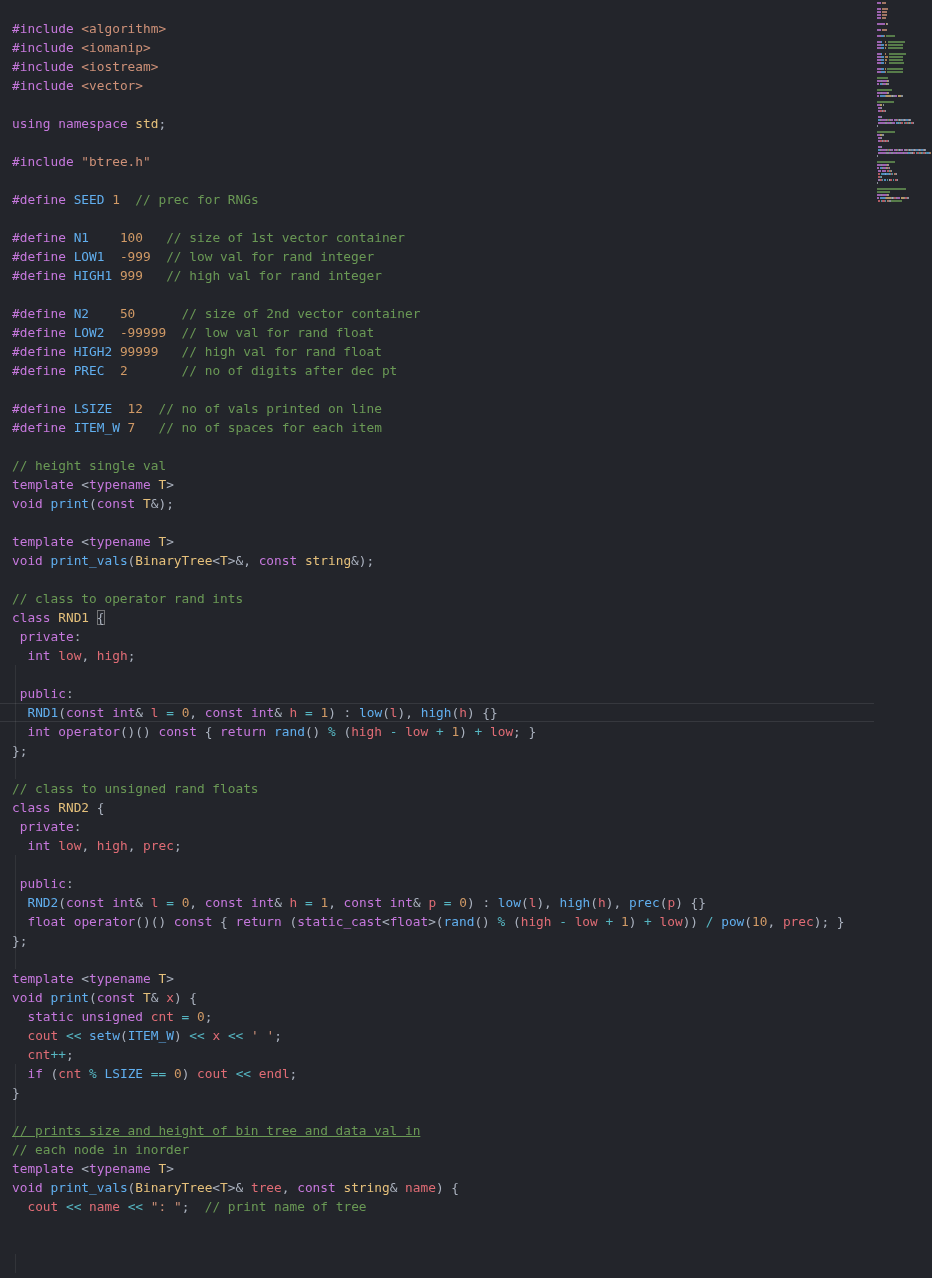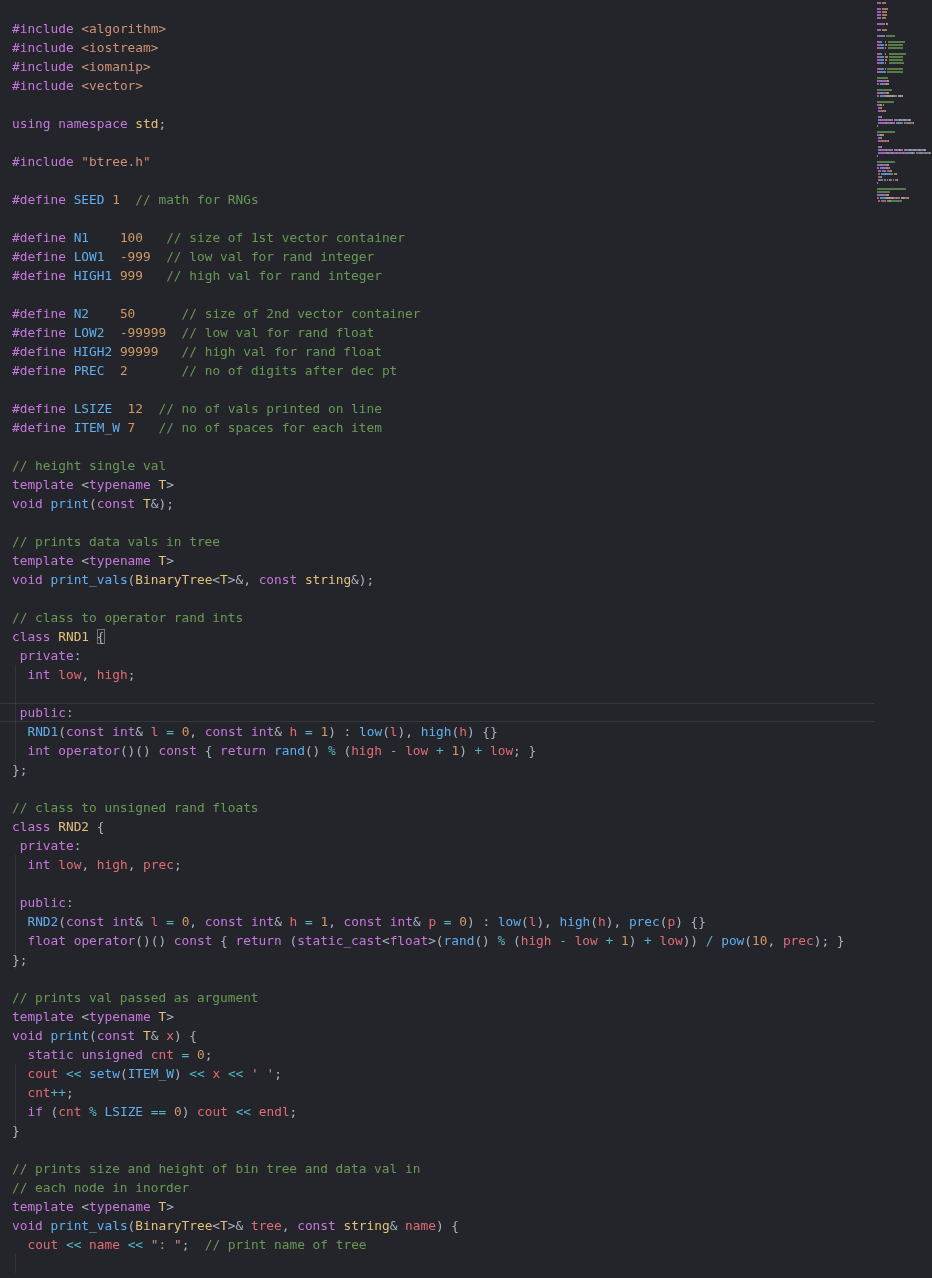--- a/index.html
+++ b/index.html
@@ -26,47 +26,46 @@
   <div id="current-line" style="top: 703px; border-top: 1px solid rgba(255, 255, 255, 0.09); border-bottom: 1px solid rgba(255, 255, 255, 0.09);"></div>
   <div id="guides">
       <div class="indent-guide" style="left: 15px; top: 665px; height: 114px; background: rgba(255, 255, 255, 0.07);"></div>
       <div class="indent-guide" style="left: 15px; top: 855px; height: 114px; background: rgba(255, 255, 255, 0.07);"></div>
       <div class="indent-guide" style="left: 15px; top: 1064px; height: 76px; background: rgba(255, 255, 255, 0.07);"></div>
       <div class="indent-guide" style="left: 15px; top: 1254px; height: 19px; background: rgba(255, 255, 255, 0.07);"></div>
     </div>
   <div id="code">
       <div class="line"></div>
       <div class="line"><span style="color: rgb(198, 120, 221);">#include</span><span style="color: rgb(171, 178, 191);"> </span><span style="color: rgb(206, 145, 120);">&lt;algorithm&gt;</span></div>
+      <div class="line"><span style="color: rgb(198, 120, 221);">#include</span><span style="color: rgb(171, 178, 191);"> </span><span style="color: rgb(206, 145, 120);">&lt;iomanip&gt;</span></div>
       <div class="line"><span style="color: rgb(198, 120, 221);">#include</span><span style="color: rgb(171, 178, 191);"> </span><span style="color: rgb(206, 145, 120);">&lt;iostream&gt;</span></div>
-      <div class="line"><span style="color: rgb(198, 120, 221);">#include</span><span style="color: rgb(171, 178, 191);"> </span><span style="color: rgb(206, 145, 120);">&lt;iomanip&gt;</span></div>
       <div class="line"><span style="color: rgb(198, 120, 221);">#include</span><span style="color: rgb(171, 178, 191);"> </span><span style="color: rgb(206, 145, 120);">&lt;vector&gt;</span></div>
       <div class="line"></div>
       <div class="line"><span style="color: rgb(198, 120, 221);">using</span><span style="color: rgb(171, 178, 191);"> </span><span style="color: rgb(198, 120, 221);">namespace</span><span style="color: rgb(171, 178, 191);"> </span><span style="color: rgb(229, 192, 123);">std</span><span style="color: rgb(171, 178, 191);">;</span></div>
       <div class="line"></div>
       <div class="line"><span style="color: rgb(198, 120, 221);">#include</span><span style="color: rgb(171, 178, 191);"> </span><span style="color: rgb(206, 145, 120);">"btree.h"</span></div>
       <div class="line"></div>
-      <div class="line"><span style="color: rgb(198, 120, 221);">#define</span><span style="color: rgb(171, 178, 191);"> </span><span style="color: rgb(97, 175, 239);">SEED</span><span style="color: rgb(171, 178, 191);"> </span><span style="color: rgb(209, 154, 102);">1</span><span style="color: rgb(171, 178, 191);">  </span><span style="color: rgb(106, 153, 85);">// math for RNGs</span></div>
+      <div class="line"><span style="color: rgb(198, 120, 221);">#define</span><span style="color: rgb(171, 178, 191);"> </span><span style="color: rgb(97, 175, 239);">SEED</span><span style="color: rgb(171, 178, 191);"> </span><span style="color: rgb(209, 154, 102);">1</span><span style="color: rgb(171, 178, 191);">  </span><span style="color: rgb(106, 153, 85);">// prec for RNGs</span></div>
       <div class="line"></div>
       <div class="line"><span style="color: rgb(198, 120, 221);">#define</span><span style="color: rgb(171, 178, 191);"> </span><span style="color: rgb(97, 175, 239);">N1</span><span style="color: rgb(171, 178, 191);">    </span><span style="color: rgb(209, 154, 102);">100</span><span style="color: rgb(171, 178, 191);">   </span><span style="color: rgb(106, 153, 85);">// size of 1st vector container</span></div>
       <div class="line"><span style="color: rgb(198, 120, 221);">#define</span><span style="color: rgb(171, 178, 191);"> </span><span style="color: rgb(97, 175, 239);">LOW1</span><span style="color: rgb(171, 178, 191);">  </span><span style="color: rgb(209, 154, 102);">-999</span><span style="color: rgb(171, 178, 191);">  </span><span style="color: rgb(106, 153, 85);">// low val for rand integer</span></div>
       <div class="line"><span style="color: rgb(198, 120, 221);">#define</span><span style="color: rgb(171, 178, 191);"> </span><span style="color: rgb(97, 175, 239);">HIGH1</span><span style="color: rgb(171, 178, 191);"> </span><span style="color: rgb(209, 154, 102);">999</span><span style="color: rgb(171, 178, 191);">   </span><span style="color: rgb(106, 153, 85);">// high val for rand integer</span></div>
       <div class="line"></div>
       <div class="line"><span style="color: rgb(198, 120, 221);">#define</span><span style="color: rgb(171, 178, 191);"> </span><span style="color: rgb(97, 175, 239);">N2</span><span style="color: rgb(171, 178, 191);">    </span><span style="color: rgb(209, 154, 102);">50</span><span style="color: rgb(171, 178, 191);">      </span><span style="color: rgb(106, 153, 85);">// size of 2nd vector container</span></div>
       <div class="line"><span style="color: rgb(198, 120, 221);">#define</span><span style="color: rgb(171, 178, 191);"> </span><span style="color: rgb(97, 175, 239);">LOW2</span><span style="color: rgb(171, 178, 191);">  </span><span style="color: rgb(209, 154, 102);">-99999</span><span style="color: rgb(171, 178, 191);">  </span><span style="color: rgb(106, 153, 85);">// low val for rand float</span></div>
       <div class="line"><span style="color: rgb(198, 120, 221);">#define</span><span style="color: rgb(171, 178, 191);"> </span><span style="color: rgb(97, 175, 239);">HIGH2</span><span style="color: rgb(171, 178, 191);"> </span><span style="color: rgb(209, 154, 102);">99999</span><span style="color: rgb(171, 178, 191);">   </span><span style="color: rgb(106, 153, 85);">// high val for rand float</span></div>
       <div class="line"><span style="color: rgb(198, 120, 221);">#define</span><span style="color: rgb(171, 178, 191);"> </span><span style="color: rgb(97, 175, 239);">PREC</span><span style="color: rgb(171, 178, 191);">  </span><span style="color: rgb(209, 154, 102);">2</span><span style="color: rgb(171, 178, 191);">       </span><span style="color: rgb(106, 153, 85);">// no of digits after dec pt</span></div>
       <div class="line"></div>
       <div class="line"><span style="color: rgb(198, 120, 221);">#define</span><span style="color: rgb(171, 178, 191);"> </span><span style="color: rgb(97, 175, 239);">LSIZE</span><span style="color: rgb(171, 178, 191);">  </span><span style="color: rgb(209, 154, 102);">12</span><span style="color: rgb(171, 178, 191);">  </span><span style="color: rgb(106, 153, 85);">// no of vals printed on line</span></div>
       <div class="line"><span style="color: rgb(198, 120, 221);">#define</span><span style="color: rgb(171, 178, 191);"> </span><span style="color: rgb(97, 175, 239);">ITEM_W</span><span style="color: rgb(171, 178, 191);"> </span><span style="color: rgb(209, 154, 102);">7</span><span style="color: rgb(171, 178, 191);">   </span><span style="color: rgb(106, 153, 85);">// no of spaces for each item</span></div>
       <div class="line"></div>
       <div class="line"><span style="color: rgb(106, 153, 85);">// height single val</span></div>
       <div class="line"><span style="color: rgb(198, 120, 221);">template</span><span style="color: rgb(171, 178, 191);"> &lt;</span><span style="color: rgb(198, 120, 221);">typename</span><span style="color: rgb(171, 178, 191);"> </span><span style="color: rgb(229, 192, 123);">T</span><span style="color: rgb(171, 178, 191);">&gt;</span></div>
       <div class="line"><span style="color: rgb(198, 120, 221);">void</span><span style="color: rgb(171, 178, 191);"> </span><span style="color: rgb(97, 175, 239);">print</span><span style="color: rgb(171, 178, 191);">(</span><span style="color: rgb(198, 120, 221);">const</span><span style="color: rgb(171, 178, 191);"> </span><span style="color: rgb(229, 192, 123);">T</span><span style="color: rgb(171, 178, 191);">&amp;);</span></div>
       <div class="line"></div>
-      <div class="line"><span style="color: rgb(106, 153, 85);">// prints data vals in tree</span></div>
       <div class="line"><span style="color: rgb(198, 120, 221);">template</span><span style="color: rgb(171, 178, 191);"> &lt;</span><span style="color: rgb(198, 120, 221);">typename</span><span style="color: rgb(171, 178, 191);"> </span><span style="color: rgb(229, 192, 123);">T</span><span style="color: rgb(171, 178, 191);">&gt;</span></div>
       <div class="line"><span style="color: rgb(198, 120, 221);">void</span><span style="color: rgb(171, 178, 191);"> </span><span style="color: rgb(97, 175, 239);">print_vals</span><span style="color: rgb(171, 178, 191);">(</span><span style="color: rgb(229, 192, 123);">BinaryTree</span><span style="color: rgb(171, 178, 191);">&lt;</span><span style="color: rgb(229, 192, 123);">T</span><span style="color: rgb(171, 178, 191);">&gt;&amp;, </span><span style="color: rgb(198, 120, 221);">const</span><span style="color: rgb(171, 178, 191);"> </span><span style="color: rgb(229, 192, 123);">string</span><span style="color: rgb(171, 178, 191);">&amp;);</span></div>
       <div class="line"></div>
       <div class="line"><span style="color: rgb(106, 153, 85);">// class to operator rand ints</span></div>
       <div class="line"><span style="color: rgb(198, 120, 221);">class</span><span style="color: rgb(171, 178, 191);"> </span><span style="color: rgb(229, 192, 123);">RND1</span><span style="color: rgb(171, 178, 191);"> </span><span class="bracket-match" style="color: rgb(171, 178, 191);">{</span></div>
       <div class="line"><span style="color: rgb(171, 178, 191);"> </span><span style="color: rgb(198, 120, 221);">private</span><span style="color: rgb(171, 178, 191);">:</span></div>
       <div class="line"><span style="color: rgb(171, 178, 191);">  </span><span style="color: rgb(198, 120, 221);">int</span><span style="color: rgb(171, 178, 191);"> </span><span style="color: rgb(224, 108, 117);">low</span><span style="color: rgb(171, 178, 191);">, </span><span style="color: rgb(224, 108, 117);">high</span><span style="color: rgb(171, 178, 191);">;</span></div>
       <div class="line"></div>
       <div class="line"><span style="color: rgb(171, 178, 191);"> </span><span style="color: rgb(198, 120, 221);">public</span><span style="color: rgb(171, 178, 191);">:</span></div>
       <div class="line"><span style="color: rgb(171, 178, 191);">  </span><span style="color: rgb(97, 175, 239);">RND1</span><span style="color: rgb(171, 178, 191);">(</span><span style="color: rgb(198, 120, 221);">const</span><span style="color: rgb(171, 178, 191);"> </span><span style="color: rgb(198, 120, 221);">int</span><span style="color: rgb(171, 178, 191);">&amp; </span><span style="color: rgb(224, 108, 117);">l</span><span style="color: rgb(171, 178, 191);"> </span><span style="color: rgb(86, 182, 194);">=</span><span style="color: rgb(171, 178, 191);"> </span><span style="color: rgb(209, 154, 102);">0</span><span style="color: rgb(171, 178, 191);">, </span><span style="color: rgb(198, 120, 221);">const</span><span style="color: rgb(171, 178, 191);"> </span><span style="color: rgb(198, 120, 221);">int</span><span style="color: rgb(171, 178, 191);">&amp; </span><span style="color: rgb(224, 108, 117);">h</span><span style="color: rgb(171, 178, 191);"> </span><span style="color: rgb(86, 182, 194);">=</span><span style="color: rgb(171, 178, 191);"> </span><span style="color: rgb(209, 154, 102);">1</span><span style="color: rgb(171, 178, 191);">) : </span><span style="color: rgb(97, 175, 239);">low</span><span style="color: rgb(171, 178, 191);">(</span><span style="color: rgb(224, 108, 117);">l</span><span style="color: rgb(171, 178, 191);">), </span><span style="color: rgb(97, 175, 239);">high</span><span style="color: rgb(171, 178, 191);">(</span><span style="color: rgb(224, 108, 117);">h</span><span style="color: rgb(171, 178, 191);">) {}</span></div>
@@ -76,30 +75,29 @@
       <div class="line"><span style="color: rgb(106, 153, 85);">// class to unsigned rand floats</span></div>
       <div class="line"><span style="color: rgb(198, 120, 221);">class</span><span style="color: rgb(171, 178, 191);"> </span><span style="color: rgb(229, 192, 123);">RND2</span><span style="color: rgb(171, 178, 191);"> {</span></div>
       <div class="line"><span style="color: rgb(171, 178, 191);"> </span><span style="color: rgb(198, 120, 221);">private</span><span style="color: rgb(171, 178, 191);">:</span></div>
       <div class="line"><span style="color: rgb(171, 178, 191);">  </span><span style="color: rgb(198, 120, 221);">int</span><span style="color: rgb(171, 178, 191);"> </span><span style="color: rgb(224, 108, 117);">low</span><span style="color: rgb(171, 178, 191);">, </span><span style="color: rgb(224, 108, 117);">high</span><span style="color: rgb(171, 178, 191);">, </span><span style="color: rgb(224, 108, 117);">prec</span><span style="color: rgb(171, 178, 191);">;</span></div>
       <div class="line"></div>
       <div class="line"><span style="color: rgb(171, 178, 191);"> </span><span style="color: rgb(198, 120, 221);">public</span><span style="color: rgb(171, 178, 191);">:</span></div>
       <div class="line"><span style="color: rgb(171, 178, 191);">  </span><span style="color: rgb(97, 175, 239);">RND2</span><span style="color: rgb(171, 178, 191);">(</span><span style="color: rgb(198, 120, 221);">const</span><span style="color: rgb(171, 178, 191);"> </span><span style="color: rgb(198, 120, 221);">int</span><span style="color: rgb(171, 178, 191);">&amp; </span><span style="color: rgb(224, 108, 117);">l</span><span style="color: rgb(171, 178, 191);"> </span><span style="color: rgb(86, 182, 194);">=</span><span style="color: rgb(171, 178, 191);"> </span><span style="color: rgb(209, 154, 102);">0</span><span style="color: rgb(171, 178, 191);">, </span><span style="color: rgb(198, 120, 221);">const</span><span style="color: rgb(171, 178, 191);"> </span><span style="color: rgb(198, 120, 221);">int</span><span style="color: rgb(171, 178, 191);">&amp; </span><span style="color: rgb(224, 108, 117);">h</span><span style="color: rgb(171, 178, 191);"> </span><span style="color: rgb(86, 182, 194);">=</span><span style="color: rgb(171, 178, 191);"> </span><span style="color: rgb(209, 154, 102);">1</span><span style="color: rgb(171, 178, 191);">, </span><span style="color: rgb(198, 120, 221);">const</span><span style="color: rgb(171, 178, 191);"> </span><span style="color: rgb(198, 120, 221);">int</span><span style="color: rgb(171, 178, 191);">&amp; </span><span style="color: rgb(224, 108, 117);">p</span><span style="color: rgb(171, 178, 191);"> </span><span style="color: rgb(86, 182, 194);">=</span><span style="color: rgb(171, 178, 191);"> </span><span style="color: rgb(209, 154, 102);">0</span><span style="color: rgb(171, 178, 191);">) : </span><span style="color: rgb(97, 175, 239);">low</span><span style="color: rgb(171, 178, 191);">(</span><span style="color: rgb(224, 108, 117);">l</span><span style="color: rgb(171, 178, 191);">), </span><span style="color: rgb(97, 175, 239);">high</span><span style="color: rgb(171, 178, 191);">(</span><span style="color: rgb(224, 108, 117);">h</span><span style="color: rgb(171, 178, 191);">), </span><span style="color: rgb(97, 175, 239);">prec</span><span style="color: rgb(171, 178, 191);">(</span><span style="color: rgb(224, 108, 117);">p</span><span style="color: rgb(171, 178, 191);">) {}</span></div>
       <div class="line"><span style="color: rgb(171, 178, 191);">  </span><span style="color: rgb(198, 120, 221);">float</span><span style="color: rgb(171, 178, 191);"> </span><span style="color: rgb(198, 120, 221);">operator</span><span style="color: rgb(171, 178, 191);">()() </span><span style="color: rgb(198, 120, 221);">const</span><span style="color: rgb(171, 178, 191);"> { </span><span style="color: rgb(198, 120, 221);">return</span><span style="color: rgb(171, 178, 191);"> (</span><span style="color: rgb(198, 120, 221);">static_cast</span><span style="color: rgb(171, 178, 191);">&lt;</span><span style="color: rgb(198, 120, 221);">float</span><span style="color: rgb(171, 178, 191);">&gt;(</span><span style="color: rgb(97, 175, 239);">rand</span><span style="color: rgb(171, 178, 191);">() </span><span style="color: rgb(86, 182, 194);">%</span><span style="color: rgb(171, 178, 191);"> (</span><span style="color: rgb(224, 108, 117);">high</span><span style="color: rgb(171, 178, 191);"> </span><span style="color: rgb(86, 182, 194);">-</span><span style="color: rgb(171, 178, 191);"> </span><span style="color: rgb(224, 108, 117);">low</span><span style="color: rgb(171, 178, 191);"> </span><span style="color: rgb(86, 182, 194);">+</span><span style="color: rgb(171, 178, 191);"> </span><span style="color: rgb(209, 154, 102);">1</span><span style="color: rgb(171, 178, 191);">) </span><span style="color: rgb(86, 182, 194);">+</span><span style="color: rgb(171, 178, 191);"> </span><span style="color: rgb(224, 108, 117);">low</span><span style="color: rgb(171, 178, 191);">)) </span><span style="color: rgb(86, 182, 194);">/</span><span style="color: rgb(171, 178, 191);"> </span><span style="color: rgb(97, 175, 239);">pow</span><span style="color: rgb(171, 178, 191);">(</span><span style="color: rgb(209, 154, 102);">10</span><span style="color: rgb(171, 178, 191);">, </span><span style="color: rgb(224, 108, 117);">prec</span><span style="color: rgb(171, 178, 191);">); }</span></div>
       <div class="line"><span style="color: rgb(171, 178, 191);">};</span></div>
       <div class="line"></div>
-      <div class="line"><span style="color: rgb(106, 153, 85);">// prints val passed as argument</span></div>
       <div class="line"><span style="color: rgb(198, 120, 221);">template</span><span style="color: rgb(171, 178, 191);"> &lt;</span><span style="color: rgb(198, 120, 221);">typename</span><span style="color: rgb(171, 178, 191);"> </span><span style="color: rgb(229, 192, 123);">T</span><span style="color: rgb(171, 178, 191);">&gt;</span></div>
       <div class="line"><span style="color: rgb(198, 120, 221);">void</span><span style="color: rgb(171, 178, 191);"> </span><span style="color: rgb(97, 175, 239);">print</span><span style="color: rgb(171, 178, 191);">(</span><span style="color: rgb(198, 120, 221);">const</span><span style="color: rgb(171, 178, 191);"> </span><span style="color: rgb(229, 192, 123);">T</span><span style="color: rgb(171, 178, 191);">&amp; </span><span style="color: rgb(224, 108, 117);">x</span><span style="color: rgb(171, 178, 191);">) {</span></div>
       <div class="line"><span style="color: rgb(171, 178, 191);">  </span><span style="color: rgb(198, 120, 221);">static</span><span style="color: rgb(171, 178, 191);"> </span><span style="color: rgb(198, 120, 221);">unsigned</span><span style="color: rgb(171, 178, 191);"> </span><span style="color: rgb(224, 108, 117);">cnt</span><span style="color: rgb(171, 178, 191);"> </span><span style="color: rgb(86, 182, 194);">=</span><span style="color: rgb(171, 178, 191);"> </span><span style="color: rgb(209, 154, 102);">0</span><span style="color: rgb(171, 178, 191);">;</span></div>
       <div class="line"><span style="color: rgb(171, 178, 191);">  </span><span style="color: rgb(224, 108, 117);">cout</span><span style="color: rgb(171, 178, 191);"> </span><span style="color: rgb(86, 182, 194);">&lt;&lt;</span><span style="color: rgb(171, 178, 191);"> </span><span style="color: rgb(97, 175, 239);">setw</span><span style="color: rgb(171, 178, 191);">(</span><span style="color: rgb(97, 175, 239);">ITEM_W</span><span style="color: rgb(171, 178, 191);">) </span><span style="color: rgb(86, 182, 194);">&lt;&lt;</span><span style="color: rgb(171, 178, 191);"> </span><span style="color: rgb(224, 108, 117);">x</span><span style="color: rgb(171, 178, 191);"> </span><span style="color: rgb(86, 182, 194);">&lt;&lt;</span><span style="color: rgb(171, 178, 191);"> </span><span style="color: rgb(206, 145, 120);">' '</span><span style="color: rgb(171, 178, 191);">;</span></div>
       <div class="line"><span style="color: rgb(171, 178, 191);">  </span><span style="color: rgb(224, 108, 117);">cnt</span><span style="color: rgb(86, 182, 194);">++</span><span style="color: rgb(171, 178, 191);">;</span></div>
       <div class="line"><span style="color: rgb(171, 178, 191);">  </span><span style="color: rgb(198, 120, 221);">if</span><span style="color: rgb(171, 178, 191);"> (</span><span style="color: rgb(224, 108, 117);">cnt</span><span style="color: rgb(171, 178, 191);"> </span><span style="color: rgb(86, 182, 194);">%</span><span style="color: rgb(171, 178, 191);"> </span><span style="color: rgb(97, 175, 239);">LSIZE</span><span style="color: rgb(171, 178, 191);"> </span><span style="color: rgb(86, 182, 194);">==</span><span style="color: rgb(171, 178, 191);"> </span><span style="color: rgb(209, 154, 102);">0</span><span style="color: rgb(171, 178, 191);">) </span><span style="color: rgb(224, 108, 117);">cout</span><span style="color: rgb(171, 178, 191);"> </span><span style="color: rgb(86, 182, 194);">&lt;&lt;</span><span style="color: rgb(171, 178, 191);"> </span><span style="color: rgb(224, 108, 117);">endl</span><span style="color: rgb(171, 178, 191);">;</span></div>
       <div class="line"><span style="color: rgb(171, 178, 191);">}</span></div>
       <div class="line"></div>
-      <div class="line"><span style="color: rgb(106, 153, 85);">// prints size and height of bin tree and data val in</span></div>
+      <div class="line"><span style="color: rgb(106, 153, 85); text-decoration: underline;">// prints size and height of bin tree and data val in</span></div>
       <div class="line"><span style="color: rgb(106, 153, 85);">// each node in inorder</span></div>
       <div class="line"><span style="color: rgb(198, 120, 221);">template</span><span style="color: rgb(171, 178, 191);"> &lt;</span><span style="color: rgb(198, 120, 221);">typename</span><span style="color: rgb(171, 178, 191);"> </span><span style="color: rgb(229, 192, 123);">T</span><span style="color: rgb(171, 178, 191);">&gt;</span></div>
       <div class="line"><span style="color: rgb(198, 120, 221);">void</span><span style="color: rgb(171, 178, 191);"> </span><span style="color: rgb(97, 175, 239);">print_vals</span><span style="color: rgb(171, 178, 191);">(</span><span style="color: rgb(229, 192, 123);">BinaryTree</span><span style="color: rgb(171, 178, 191);">&lt;</span><span style="color: rgb(229, 192, 123);">T</span><span style="color: rgb(171, 178, 191);">&gt;&amp; </span><span style="color: rgb(224, 108, 117);">tree</span><span style="color: rgb(171, 178, 191);">, </span><span style="color: rgb(198, 120, 221);">const</span><span style="color: rgb(171, 178, 191);"> </span><span style="color: rgb(229, 192, 123);">string</span><span style="color: rgb(171, 178, 191);">&amp; </span><span style="color: rgb(224, 108, 117);">name</span><span style="color: rgb(171, 178, 191);">) {</span></div>
       <div class="line"><span style="color: rgb(171, 178, 191);">  </span><span style="color: rgb(224, 108, 117);">cout</span><span style="color: rgb(171, 178, 191);"> </span><span style="color: rgb(86, 182, 194);">&lt;&lt;</span><span style="color: rgb(171, 178, 191);"> </span><span style="color: rgb(224, 108, 117);">name</span><span style="color: rgb(171, 178, 191);"> </span><span style="color: rgb(86, 182, 194);">&lt;&lt;</span><span style="color: rgb(171, 178, 191);"> </span><span style="color: rgb(206, 145, 120);">": "</span><span style="color: rgb(171, 178, 191);">;  </span><span style="color: rgb(106, 153, 85);">// print name of tree</span></div>
     </div>
   <div id="minimap">
       <div class="mm-row">
         <span style="width: 4.4px; background: rgb(198, 120, 221);"></span>
         <span style="width: 0.55px;"></span>
         <span style="width: 4.4px; background: rgb(206, 145, 120);"></span>

